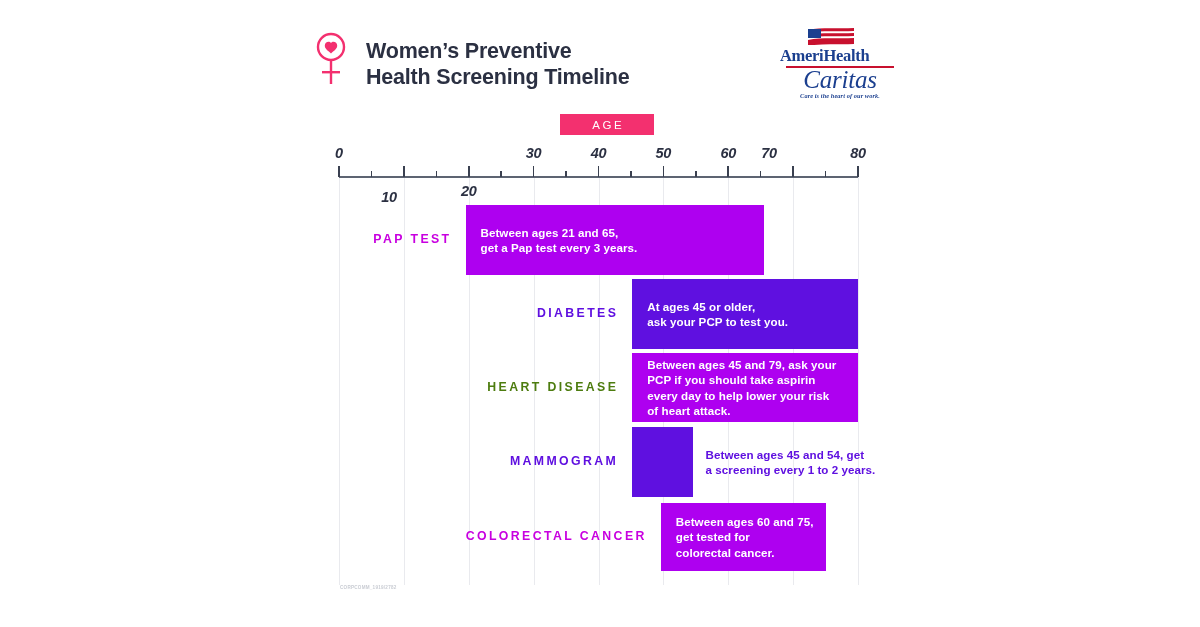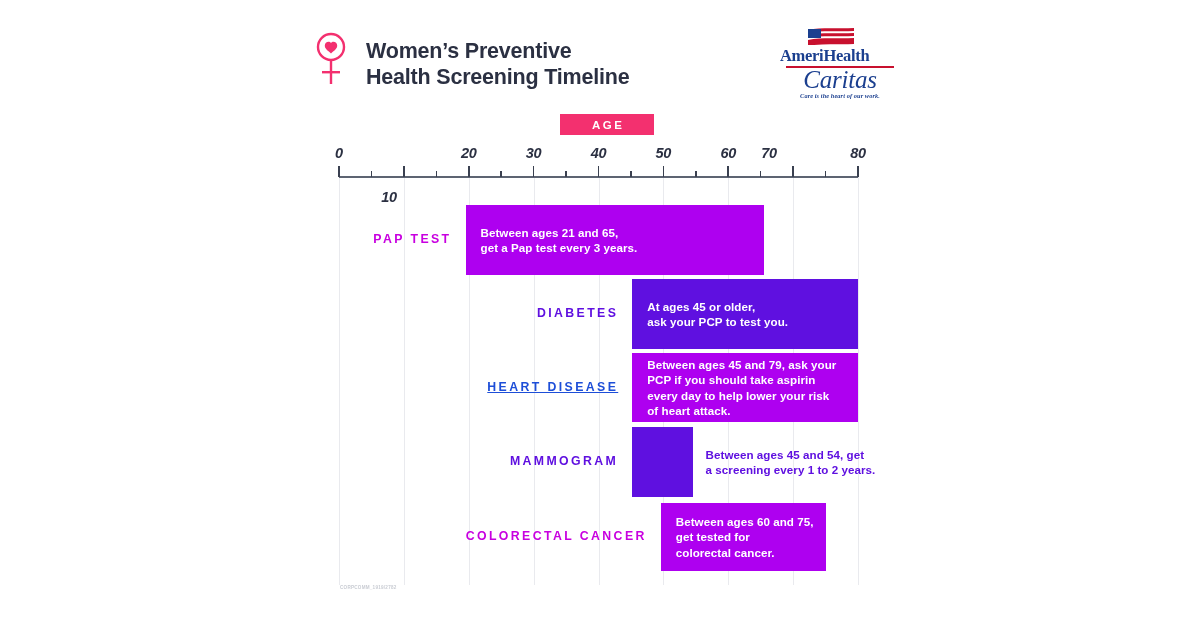--- a/index.html
+++ b/index.html
@@ -98,21 +98,21 @@
   }
 
   
   #age-badge {
     position: absolute;
     left: 560px; top: 114px;
     width: 94px; height: 21px;
     background: #f3306f;
     color: #ffffff;
     font-size: 11.5px;
-    font-weight: bold;
+    font-weight: normal;
     letter-spacing: 2.6px;
     display: flex;
     align-items: center;
     justify-content: center;
     text-indent: 2.6px;
   }
 
   
   #chart {
     position: absolute;
@@ -247,21 +247,21 @@
       <div class="gridline" style="left: 454.125px;"></div>
       <div class="gridline" style="left: 519px;"></div>
     </div>
   <div id="axis-line"></div>
   <div id="ticks">
       <div class="tick major" style="left: -0.8px;"></div>
       <div class="tick-label" style="left: 0px;">0</div>
       <div class="tick major" style="left: 64.075px;"></div>
       <div class="tick-label" style="left: 50px; margin-top: 44px;">10</div>
       <div class="tick major" style="left: 128.95px;"></div>
-      <div class="tick-label" style="left: 129.75px;">20</div>
+      <div class="tick-label" style="left: 129.75px; margin-top: 38px;">20</div>
       <div class="tick major" style="left: 193.825px;"></div>
       <div class="tick-label" style="left: 194.625px;">30</div>
       <div class="tick major" style="left: 258.7px;"></div>
       <div class="tick-label" style="left: 259.5px;">40</div>
       <div class="tick major" style="left: 323.575px;"></div>
       <div class="tick-label" style="left: 324.375px;">50</div>
       <div class="tick major" style="left: 388.45px;"></div>
       <div class="tick-label" style="left: 389.25px;">60</div>
       <div class="tick major" style="left: 453.325px;"></div>
       <div class="tick-label" style="left: 430px;">70</div>
@@ -283,21 +283,21 @@
         <div class="bar-text" style="top: 19.8px; left: 480.506px; color: rgb(255, 255, 255);">Between ages 21 and 65,
 get a Pap test every 3 years.</div>
       </div>
       <div class="row" style="top: 134px; height: 70px;">
         <div class="row-label" style="color: rgb(95, 16, 224); right: 581.765px; top: 27px;">DIABETES</div>
         <div class="bar" style="left: 632.235px; width: 225.765px; height: 70px; background: rgb(95, 16, 224);"></div>
         <div class="bar-text" style="top: 19.8px; left: 647.235px; color: rgb(255, 255, 255);">At ages 45 or older,
 ask your PCP to test you.</div>
       </div>
       <div class="row" style="top: 208px; height: 69px;">
-        <div class="row-label" style="color: #1d4ed8; right: 581.765px; top: 26.5px; text-decoration: underline;">HEART DISEASE</div>
+        <div class="row-label" style="color: #4d7c0f; right: 581.765px; top: 26.5px;">HEART DISEASE</div>
         <div class="bar" style="left: 632.235px; width: 225.765px; height: 69px; background: rgb(174, 0, 240);"></div>
         <div class="bar-text" style="top: 4.1px; left: 647.235px; color: rgb(255, 255, 255);">Between ages 45 and 79, ask your
 PCP if you should take aspirin
 every day to help lower your risk
 of heart attack.</div>
       </div>
       <div class="row" style="top: 282px; height: 70px;">
         <div class="row-label" style="color: rgb(95, 16, 224); right: 581.765px; top: 27px;">MAMMOGRAM</div>
         <div class="bar" style="left: 632.235px; width: 60.3337px; height: 70px; background: rgb(95, 16, 224);"></div>
         <div class="outside-text" style="top: 19.8px; left: 705.569px; color: rgb(95, 16, 224);">Between ages 45 and 54, get

